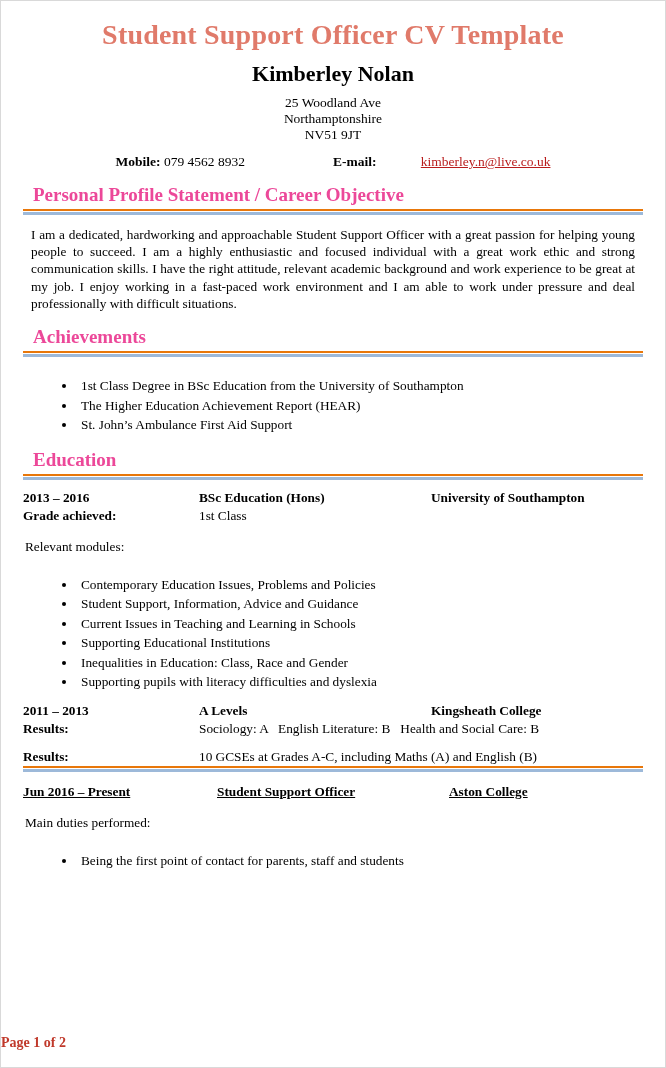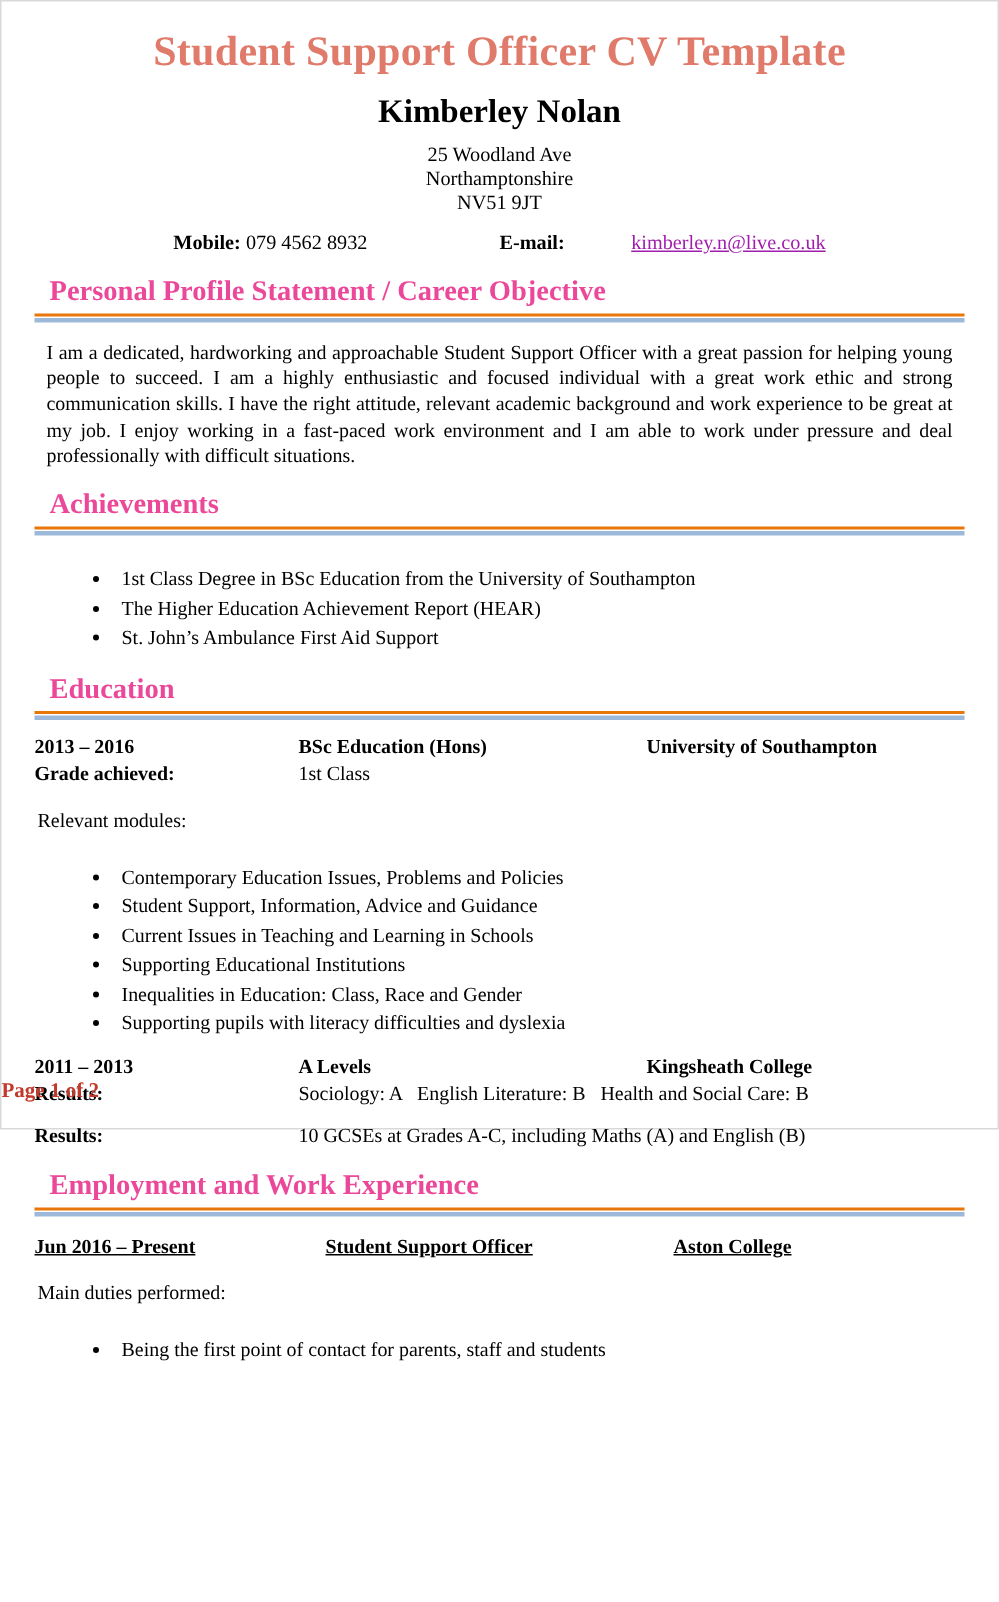--- a/index.html
+++ b/index.html
@@ -10,21 +10,21 @@
   body {
     width: 666px;
     height: 1068px;
     font-family: "Liberation Serif", serif;
     color: #000000;
     overflow: hidden;
   }
   .page {
     position: relative;
     width: 666px;
-    height: 753px;
+    height: 1068px;
     box-sizing: border-box;
     border: 1px solid #d9d9d9;
     padding: 14px 22px 16px 22px;
   }
   .doc-title {
     text-align: center;
     color: #e07a6a;
     font-size: 28px;
     font-weight: bold;
     letter-spacing: 0.2px;
@@ -45,21 +45,21 @@
   .contact-row {
     display: flex;
     justify-content: center;
     align-items: baseline;
     gap: 88px;
     margin-top: 11px;
     font-size: 13.5px;
   }
   .contact-item .lbl { font-weight: bold; }
   .contact-item a {
-    color: #a21caf;
+    color: #b91c1c;
     text-decoration: underline;
     margin-left: 41px;
   }
   .section-head {
     color: #ec4899;
     font-size: 19px;
     font-weight: bold;
     margin: 14px 0 3px 10px;
   }
   .rule {
@@ -206,21 +206,20 @@
     </div>
   </div>
 
   <div class="edu-block">
     <div class="edu-row">
       <div class="c1 b">Results:</div>
       <div class="c3">10 GCSEs at Grades A-C, including Maths (A) and English (B)</div>
     </div>
   </div>
 
-  <div class="section-head">Employment and Work Experience</div>
   <div class="rule">
       <div class="orange"></div>
       <div class="blue"></div>
     </div>
 
   <div class="emp-row">
     <div class="e1 b">Jun 2016 – Present</div>
     <div class="e2 b">Student Support Officer</div>
     <div class="e3 b">Aston College</div>
   </div>

